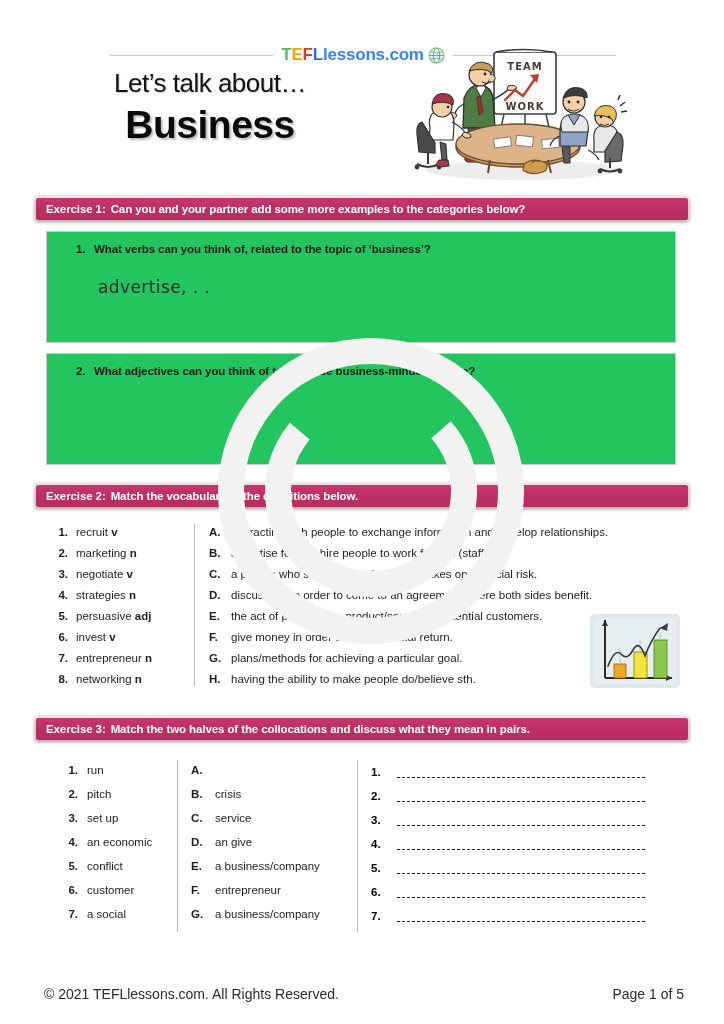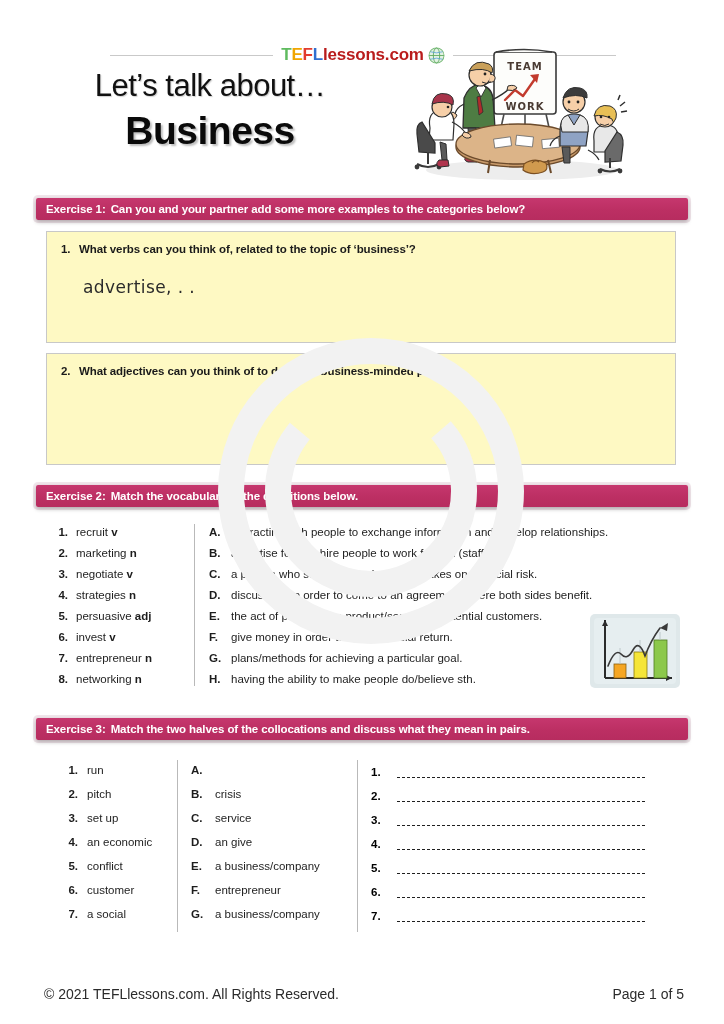--- a/index.html
+++ b/index.html
@@ -58,38 +58,38 @@
     padding: 0 8px;
     font-size: 17px;
     font-weight: bold;
     letter-spacing: -0.2px;
     white-space: nowrap;
   }
   .bl-t { color: #5fbb5f; }
   .bl-e { color: #f0a500; }
   .bl-f { color: #e23b2e; }
   .bl-l { color: #2f6fd0; }
-  .bl-rest { color: #b91c1c; }
+  .bl-rest { color: #3b82f6; }
   .globe-icon {
     display: inline-block;
     width: 17px;
     height: 17px;
     margin-left: 4px;
     vertical-align: middle;
   }
 
   .title-wrap {
     position: absolute;
     left: 0;
     top: 70px;
     width: 420px;
     text-align: center;
   }
   .title-line1 {
-    font-size: 31px;
+    font-size: 26px;
     font-weight: normal;
     color: #111111;
     letter-spacing: -0.5px;
     line-height: 1.05;
     text-shadow: 1px 1px 1px rgba(120,120,120,0.35);
   }
   .title-line2 {
     font-size: 39px;
     font-weight: bold;
     color: #0a0a0a;
@@ -128,24 +128,25 @@
     letter-spacing: -0.1px;
     white-space: nowrap;
   }
   .banner-text .ex-label { margin-right: 5px; }
 
   
   .qbox {
     position: absolute;
     left: 46px;
     width: 630px;
-    background: #fef9c3;
+    background: #22c55e;
     border: 1px solid #c8c8c8;
     box-sizing: border-box;
     z-index: 2;
+    padding-left: 15px;
   }
   .qbox-title {
     font-size: 11.5px;
     font-weight: bold;
     color: #1a1a1a;
     padding: 11px 0 0 14px;
     letter-spacing: -0.1px;
   }
   .qbox-title .qnum { display: inline-block; width: 18px; }
   .qbox-answer {

